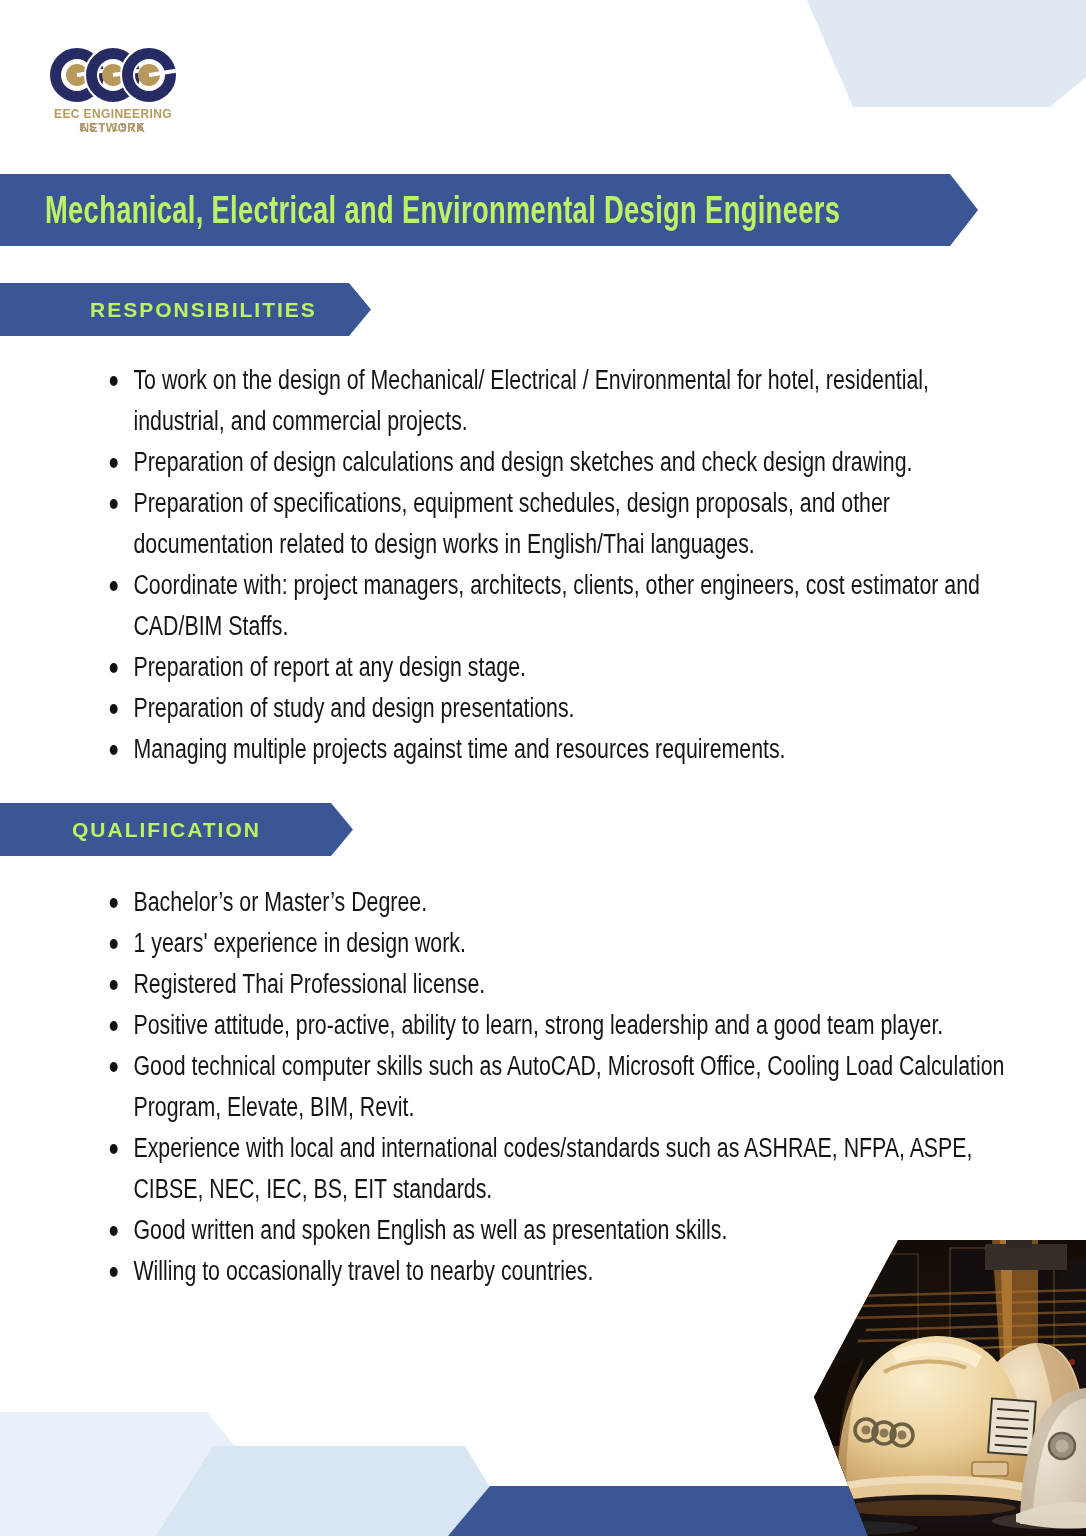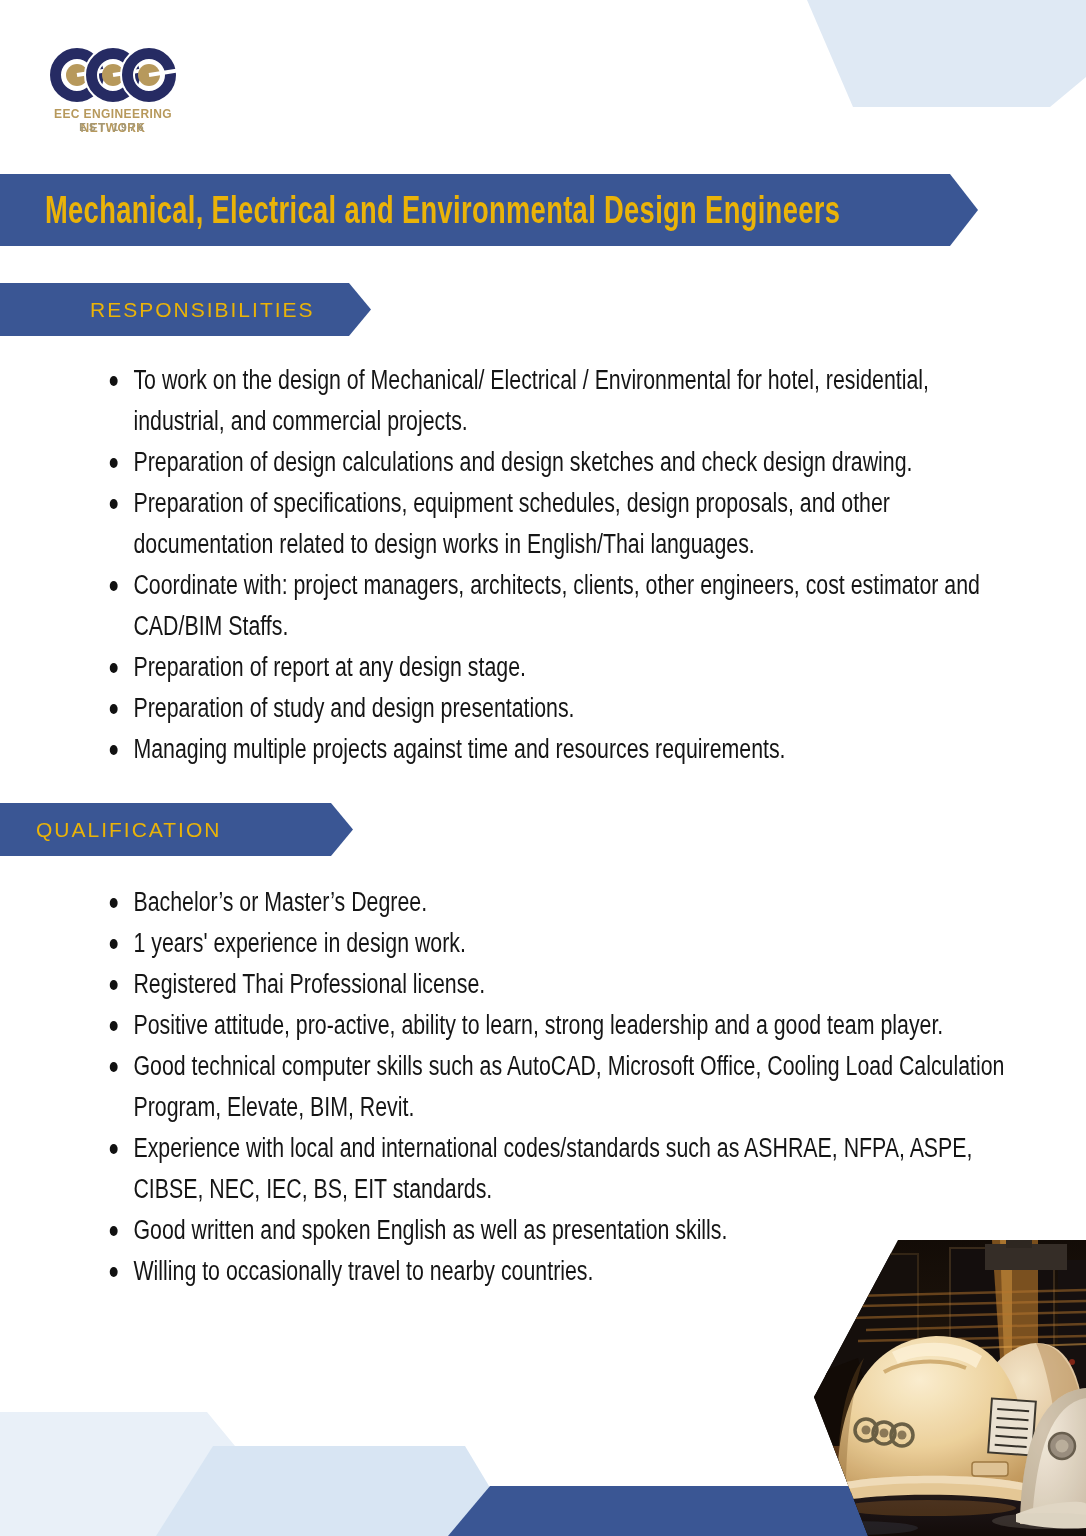--- a/index.html
+++ b/index.html
@@ -39,37 +39,37 @@
   .logo-name{
     position:absolute; left:0; top:61px; width:150px; text-align:center;
     font-size:12px; font-weight:bold; letter-spacing:.4px; color:var(--gold);
   }
   .logo-est{
     position:absolute; left:0; top:76px; width:150px; text-align:center;
     font-size:10px; font-weight:bold; letter-spacing:3px; color:var(--gold-dim);
   }
   
   .banner{
-    position:absolute; left:0; background:var(--navy); color:#eab308;
+    position:absolute; left:0; background:var(--navy); color:#bef264;
     display:flex; align-items:center;
   }
   .banner-title{
     top:174px; width:978px; height:72px;
     clip-path:polygon(0 0, 950px 0, 978px 50%, 950px 100%, 0 100%);
   }
   .banner-title .t{
     font-size:39px; font-weight:bold; white-space:nowrap;
     transform:scaleX(.70); transform-origin:0 50%; margin-left:45px; letter-spacing:.5px;
   }
   .banner-sub{height:53px; clip-path:polygon(0 0, calc(100% - 22px) 0, 100% 50%, calc(100% - 22px) 100%, 0 100%);}
   .banner-resp{top:283px; width:371px;}
   .banner-qual{top:803px; width:353px;}
-  .banner-sub .t{font-size:21px; font-weight:normal; letter-spacing:2px; white-space:nowrap;text-align:center;}
+  .banner-sub .t{font-size:21px; font-weight:bold; letter-spacing:2px; white-space:nowrap;text-align:center;}
   .banner-resp .t{margin-left:90px;}
-  .banner-qual .t{margin-left:36px;}
+  .banner-qual .t{margin-left:72px;}
   
   ul.bullets{
     position:absolute; left:105px; margin:0; padding:0; list-style:none;
     width:1140px; transform:scaleX(.79); transform-origin:0 0;
     font-size:27px; line-height:41px; color:var(--ink);
   }
   ul.bullets.resp{top:360px;}
   ul.bullets.qual{top:882px;}
   ul.bullets li{position:relative; padding-left:36px;}
   ul.bullets li::before{

